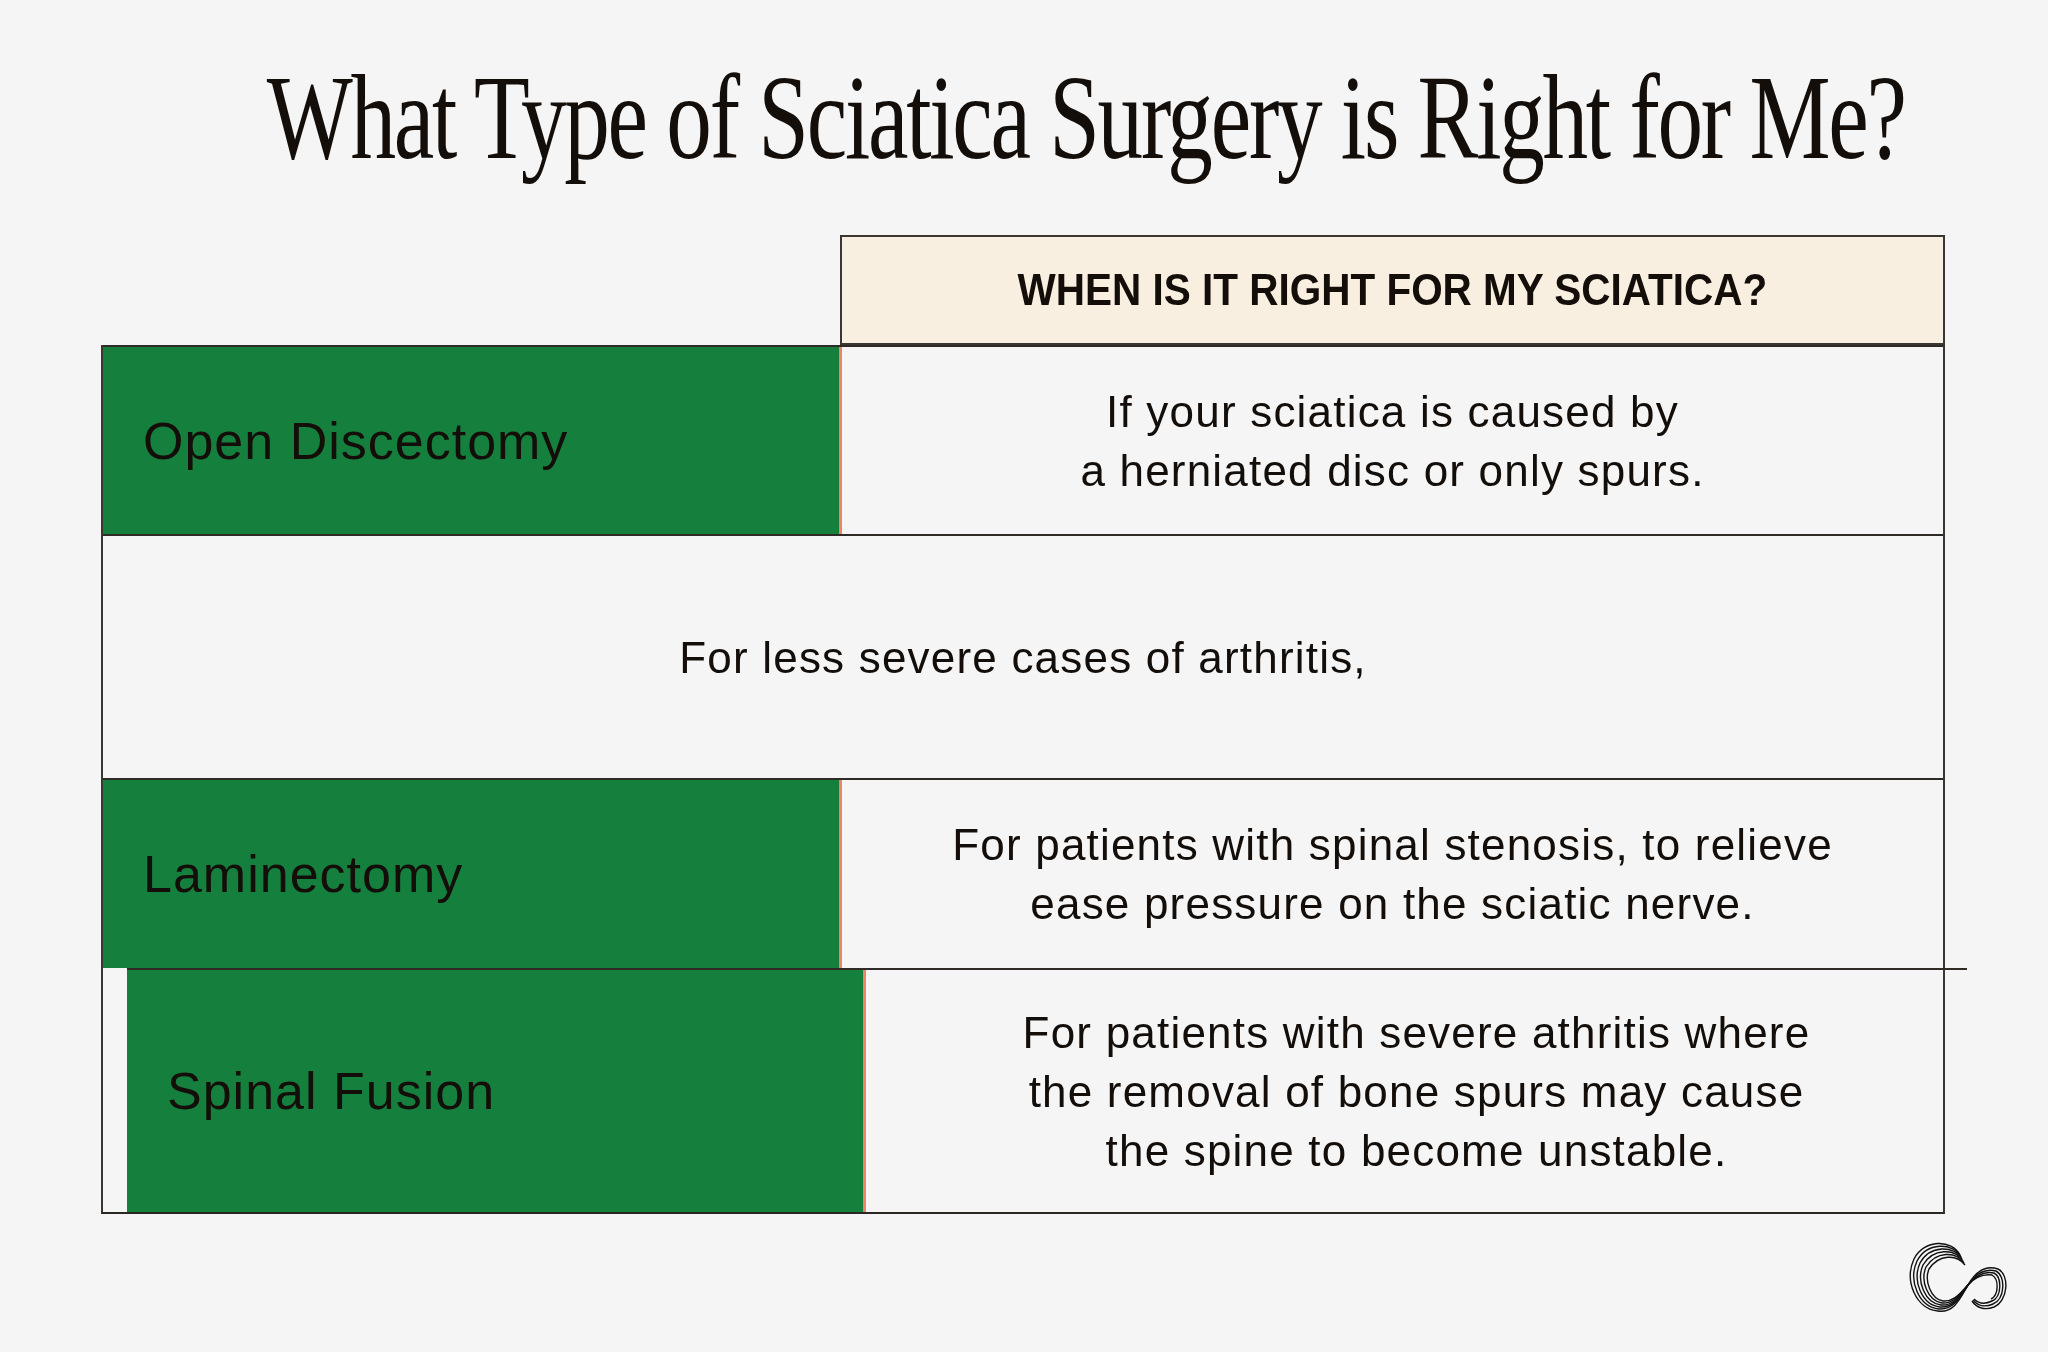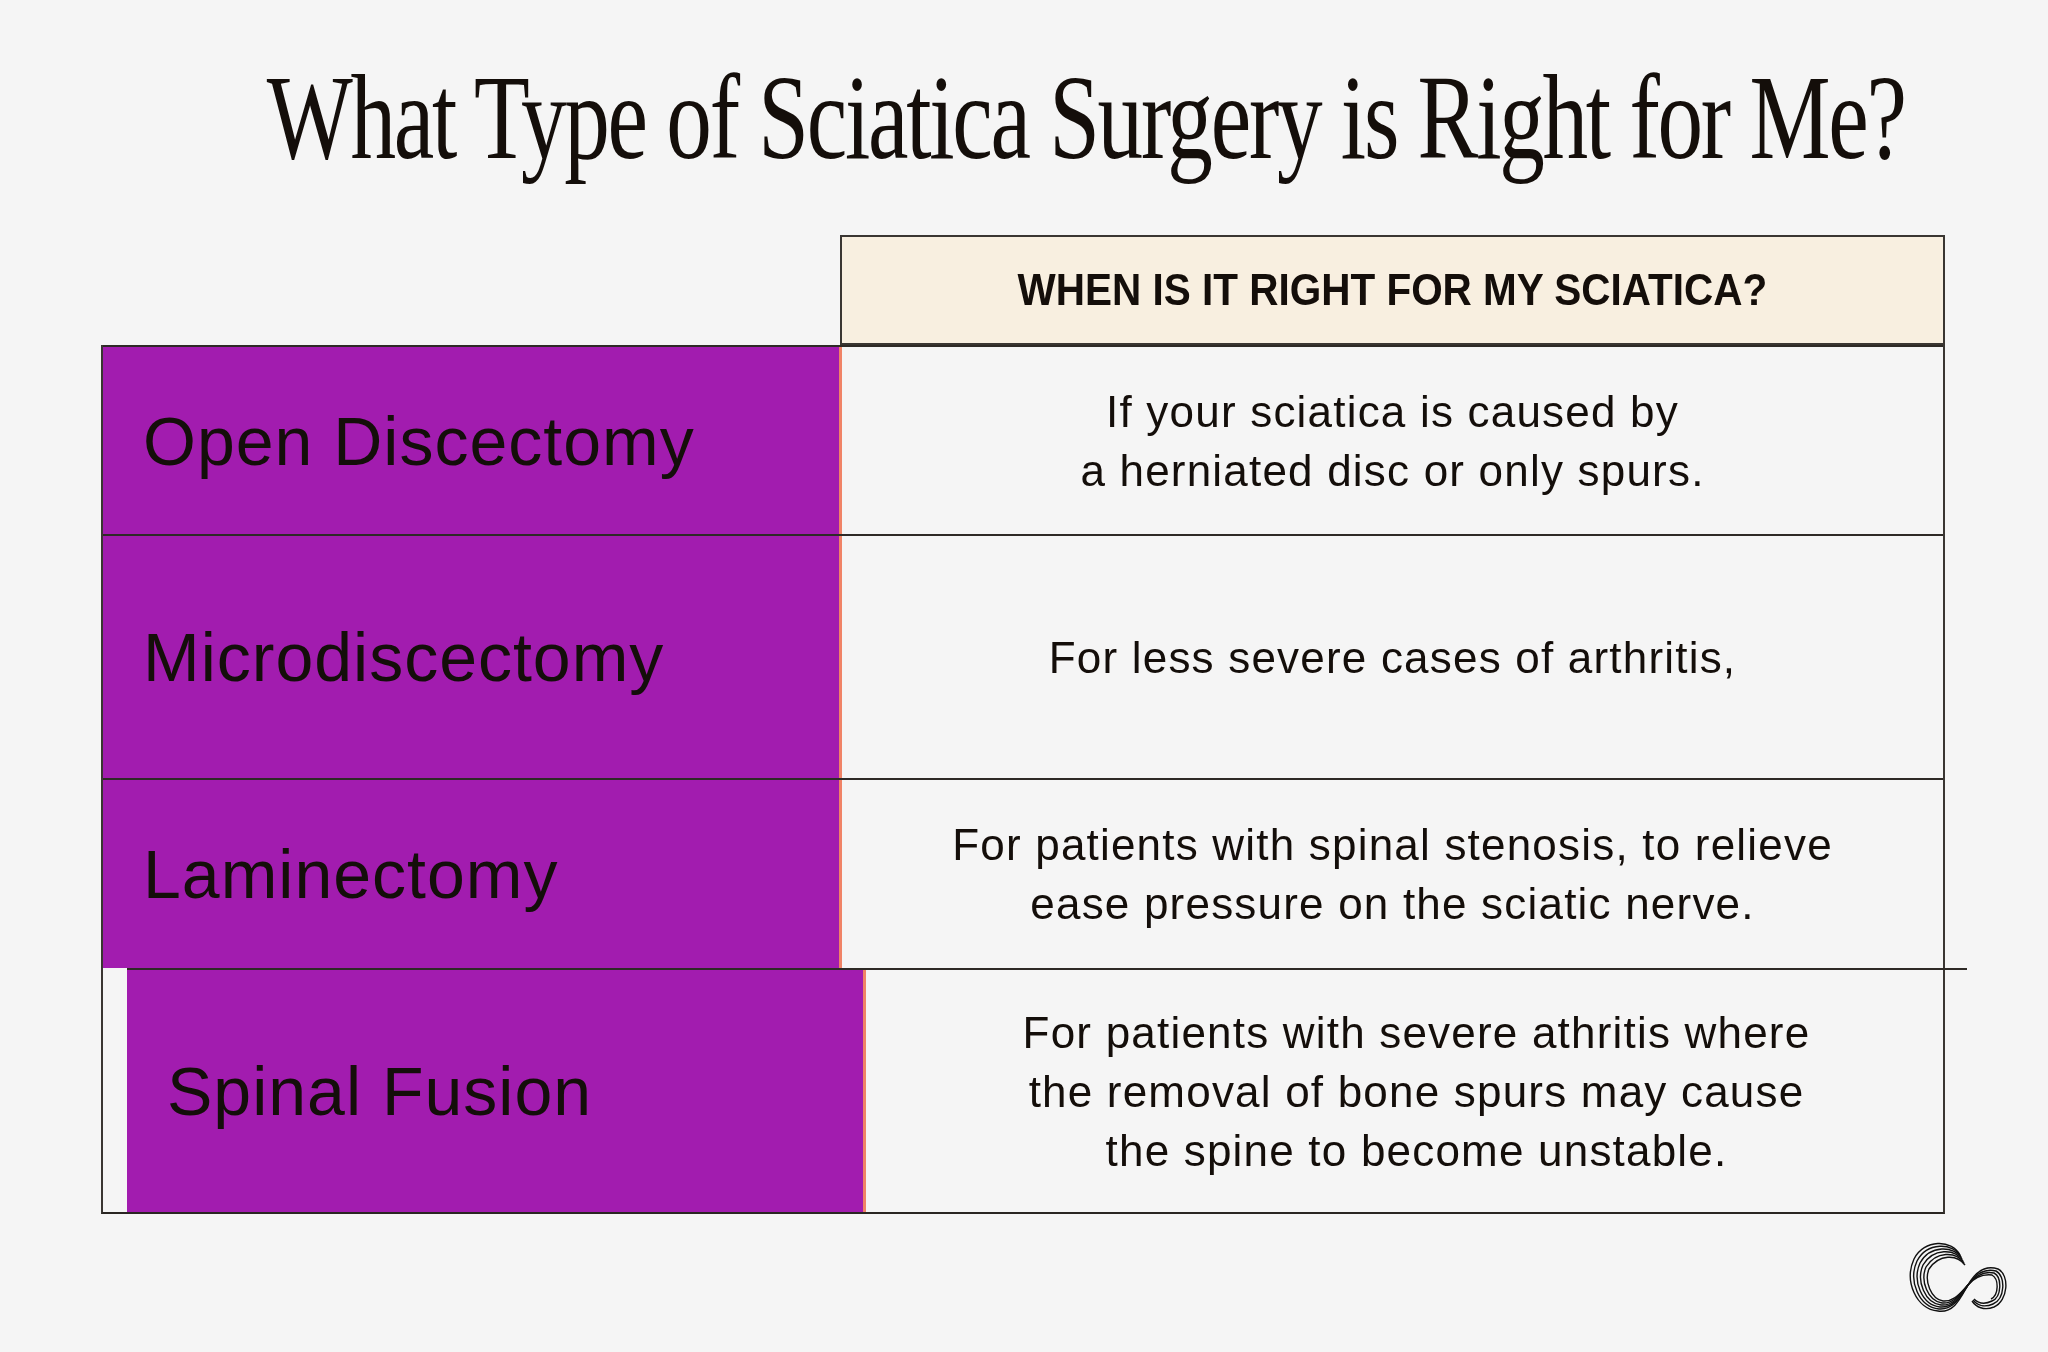--- a/index.html
+++ b/index.html
@@ -53,26 +53,26 @@
   }
   .row {
     position: absolute; left: 0; width: 100%;
     box-sizing: border-box;
     border-top: 2px solid #2e2a26;
     display: flex;
   }
   .row-label {
     width: 739px; height: 100%;
     box-sizing: border-box;
-    background: #a21caf;
+    background: #15803d;
     border-right: 3px solid #f08366;
     display: flex; align-items: center;
     padding-left: 40px;
     font-family: "Liberation Sans", "DejaVu Sans", sans-serif;
-    font-size: 68px;
+    font-size: 52px;
     letter-spacing: 1px;
   }
   .row-desc {
     flex: 1; height: 100%;
     display: flex; align-items: center; justify-content: center;
     text-align: center;
     font-family: "Liberation Sans", "DejaVu Sans", sans-serif;
     font-size: 44px;
     line-height: 59px;
     letter-spacing: 1.2px;
@@ -101,21 +101,20 @@
   <div class="row" style="top:0; height:189px;">
     <div class="row-label">Open Discectomy</div>
     <div class="row-desc">
       <div>
         <span class="line">If your sciatica is caused by</span>
         <span class="line">a herniated disc or only spurs.</span>
       </div>
     </div>
   </div>
   <div class="row" style="top:189px; height:244px;">
-    <div class="row-label">Microdiscectomy</div>
     <div class="row-desc">
       <div>
         <span class="line">For less severe cases of arthritis,</span>
       </div>
     </div>
   </div>
   <div class="row" style="top:433px; height:190px;">
     <div class="row-label">Laminectomy</div>
     <div class="row-desc">
       <div>

